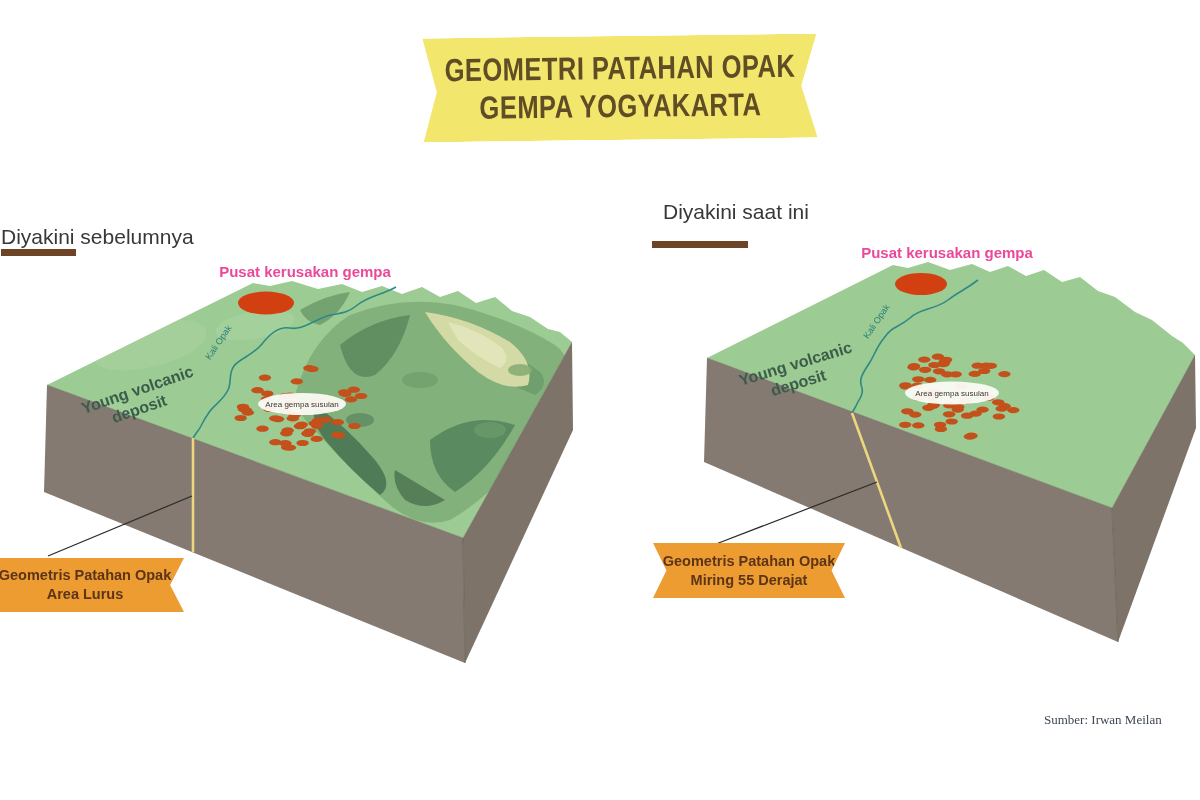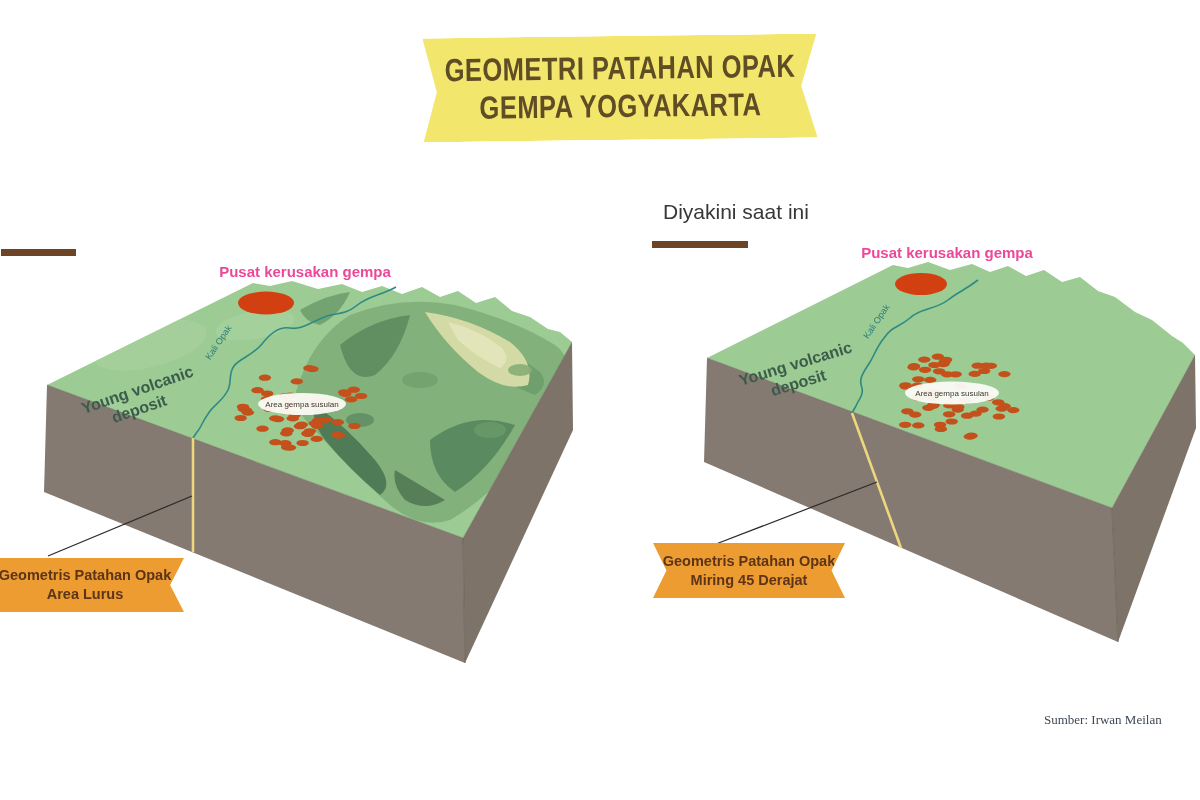--- a/index.html
+++ b/index.html
@@ -232,32 +232,33 @@
       <line x1="852" y1="413" x2="901" y2="548" stroke="#ecd77d" stroke-width="2.6"></line>
       <line x1="716" y1="544" x2="877" y2="482" stroke="#2b2b2b" stroke-width="1.2"></line>
     </g>
   </svg>
 
   <div class="title-ribbon">
     <div class="title-line">GEOMETRI PATAHAN OPAK</div>
     <div class="title-line">GEMPA YOGYAKARTA</div>
   </div>
 
+  <div class="heading" style="left:1px;top:225px;">Diyakini sebelumnya</div>
   <div class="heading-bar" style="left:1px;top:249px;width:75px;height:7px;"></div>
 
   <div class="heading" style="left:652px;top:200px;margin-left:11px;">Diyakini saat ini</div>
   <div class="heading-bar" style="left:652px;top:241px;width:96px;height:7px;"></div>
 
   <div class="pusat-label" style="left:210px;top:263px;">Pusat kerusakan gempa</div>
   <div class="pusat-label" style="left:852px;top:244px;">Pusat kerusakan gempa</div>
 
   <div class="fault-banner fault-banner-left">
     <div>Geometris Patahan Opak</div>
     <div>Area Lurus</div>
   </div>
   <div class="fault-banner fault-banner-right">
     <div>Geometris Patahan Opak</div>
-    <div>Miring 45 Derajat</div>
+    <div>Miring 55 Derajat</div>
   </div>
 
   <div class="source-credit">Sumber: Irwan Meilan</div>
 
 </div>
 
 </body></html>

